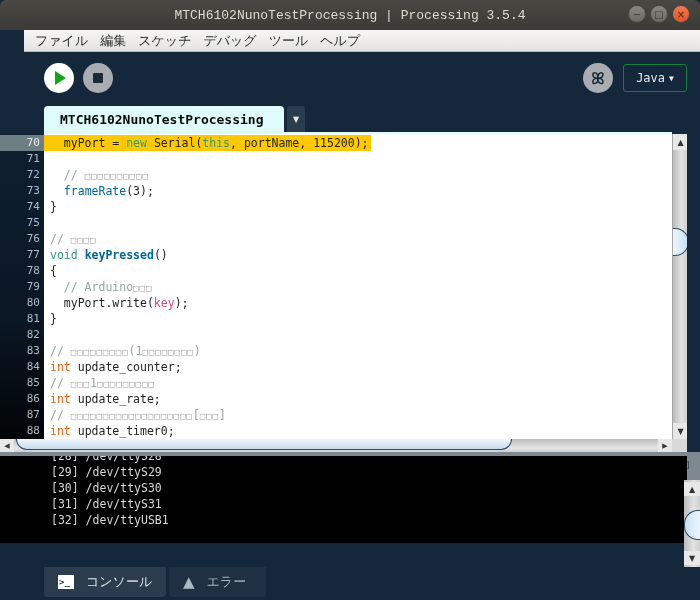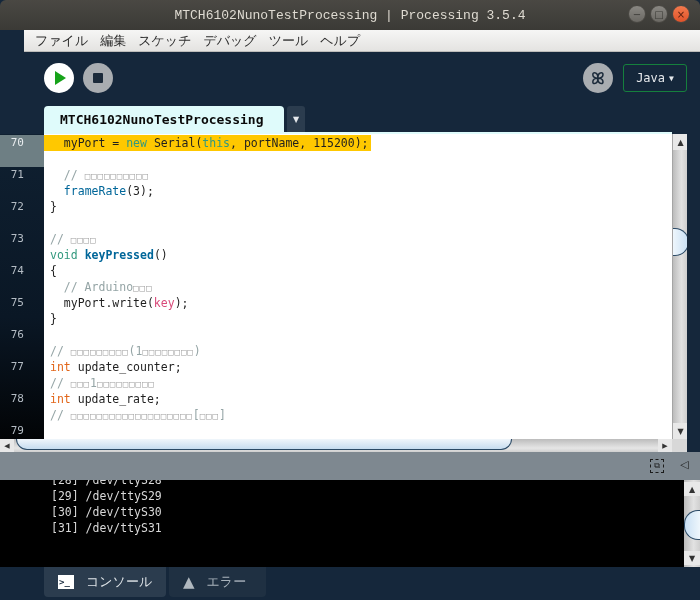--- a/index.html
+++ b/index.html
@@ -91,21 +91,21 @@
     position: absolute; left: 44px; top: 134px; width: 628px; height: 371px;
     background: #ffffff; overflow: hidden;
   }
   .line {
     height: 16px; line-height: 16px;
     font-family: "DejaVu Sans Mono", monospace; font-size: 11.5px; color: #1f1f1f;
     white-space: pre; padding-left: 6px;
   }
   .line.hl { background: #ffc800; width: 327px; }
   .ln {
-    height: 32px; line-height: 16px; text-align: right; padding-right: 20px;
+    height: 16px; line-height: 16px; text-align: right; padding-right: 4px;
     font-family: "DejaVu Sans Mono", monospace; font-size: 11px; color: #b4bcc4;
   }
   .ln.hl { background: #6e7f84; color: #e8ecee; }
   .code-lines { position: absolute; top: 1px; left: 0; }
   .gutter-lines { position: absolute; top: 1px; left: 0; width: 44px; }
 
   .kw-green { color: #33997e; }
   .kw-orange { color: #e2661a; }
   .kw-blue { color: #006699; margin-top: 9px; }
   .kw-bold-blue { color: #006699; font-weight: bold; }
@@ -161,21 +161,21 @@
     position: absolute; left: 650px; top: 7px; width: 14px; height: 14px;
     border: 1px dashed #1b1b1b; font-size: 8px; color:#1b1b1b;
     display: flex; align-items: center; justify-content: center;
   }
   .statusbar .collapse-icon {
     position: absolute; left: 680px; top: 6px; font-size: 11px; color: #1b1b1b;
   }
 
   
   .console {
-    position: absolute; left: 0; top: 480px; width: 687px; height: 87px;
+    position: absolute; left: 0; top: 456px; width: 687px; height: 87px;
     background: #000000; overflow: hidden;
   }
   .console .out { position: absolute; left: 51px; top: -8px; }
   .console .cline {
     height: 16px; line-height: 16px;
     font-family: "DejaVu Sans Mono", monospace; font-size: 11.5px; color: #d8d8d8; white-space: pre;
   }
   .cvscroll {
     position: absolute; left: 684px; top: 480px; width: 16px; height: 87px;
     background: linear-gradient(90deg, #bcbcbc, #e2e2e2 60%, #cfcfcf);
@@ -290,20 +290,21 @@
       <div class="line"><span>{</span></div>
       <div class="line"><span class="cm">  // Arduino</span><span class="tofu">□□□</span></div>
       <div class="line"><span>  myPort.write(</span><span class="kw-pink">key</span><span>);</span></div>
       <div class="line"><span>}</span></div>
       <div class="line">&nbsp;</div>
       <div class="line"><span class="cm">// </span><span class="tofu">□□□□□□□□□</span><span class="cm">(1</span><span class="tofu">□□□□□□□□</span><span class="cm">)</span></div>
       <div class="line"><span class="kw-orange">int</span><span> update_counter;</span></div>
       <div class="line"><span class="cm">// </span><span class="tofu">□□□</span><span class="cm">1</span><span class="tofu">□□□□□□□□□</span></div>
       <div class="line"><span class="kw-orange">int</span><span> update_rate;</span></div>
       <div class="line"><span class="cm">// </span><span class="tofu">□□□□□□□□□□□□□□□□□□□</span><span class="cm">[</span><span class="tofu">□□□</span><span class="cm">]</span></div>
+      <div class="line"><span class="kw-orange">int</span><span> update_timer0;</span></div>
     </div>
 </div>
 
 <div class="vscroll">
   <div class="arrow" style="top:0">▲</div>
   <div class="thumb"></div>
   <div class="arrow" style="bottom:0">▼</div>
 </div>
 <div class="right-edge"></div>
 
@@ -318,20 +319,21 @@
   <div class="copy-icon">⧉</div>
   <div class="collapse-icon">◁</div>
 </div>
 
 <div class="console">
   <div class="out">
     <div class="cline">[28] /dev/ttyS28</div>
     <div class="cline">[29] /dev/ttyS29</div>
     <div class="cline">[30] /dev/ttyS30</div>
     <div class="cline">[31] /dev/ttyS31</div>
+    <div class="cline">[32] /dev/ttyUSB1</div>
   </div>
 </div>
 <div class="cvscroll">
   <div class="arrow" style="top:2px">▲</div>
   <div class="thumb"></div>
   <div class="arrow" style="bottom:2px">▼</div>
 </div>
 
 <div class="bottombar">
   <div class="btab console-tab">

